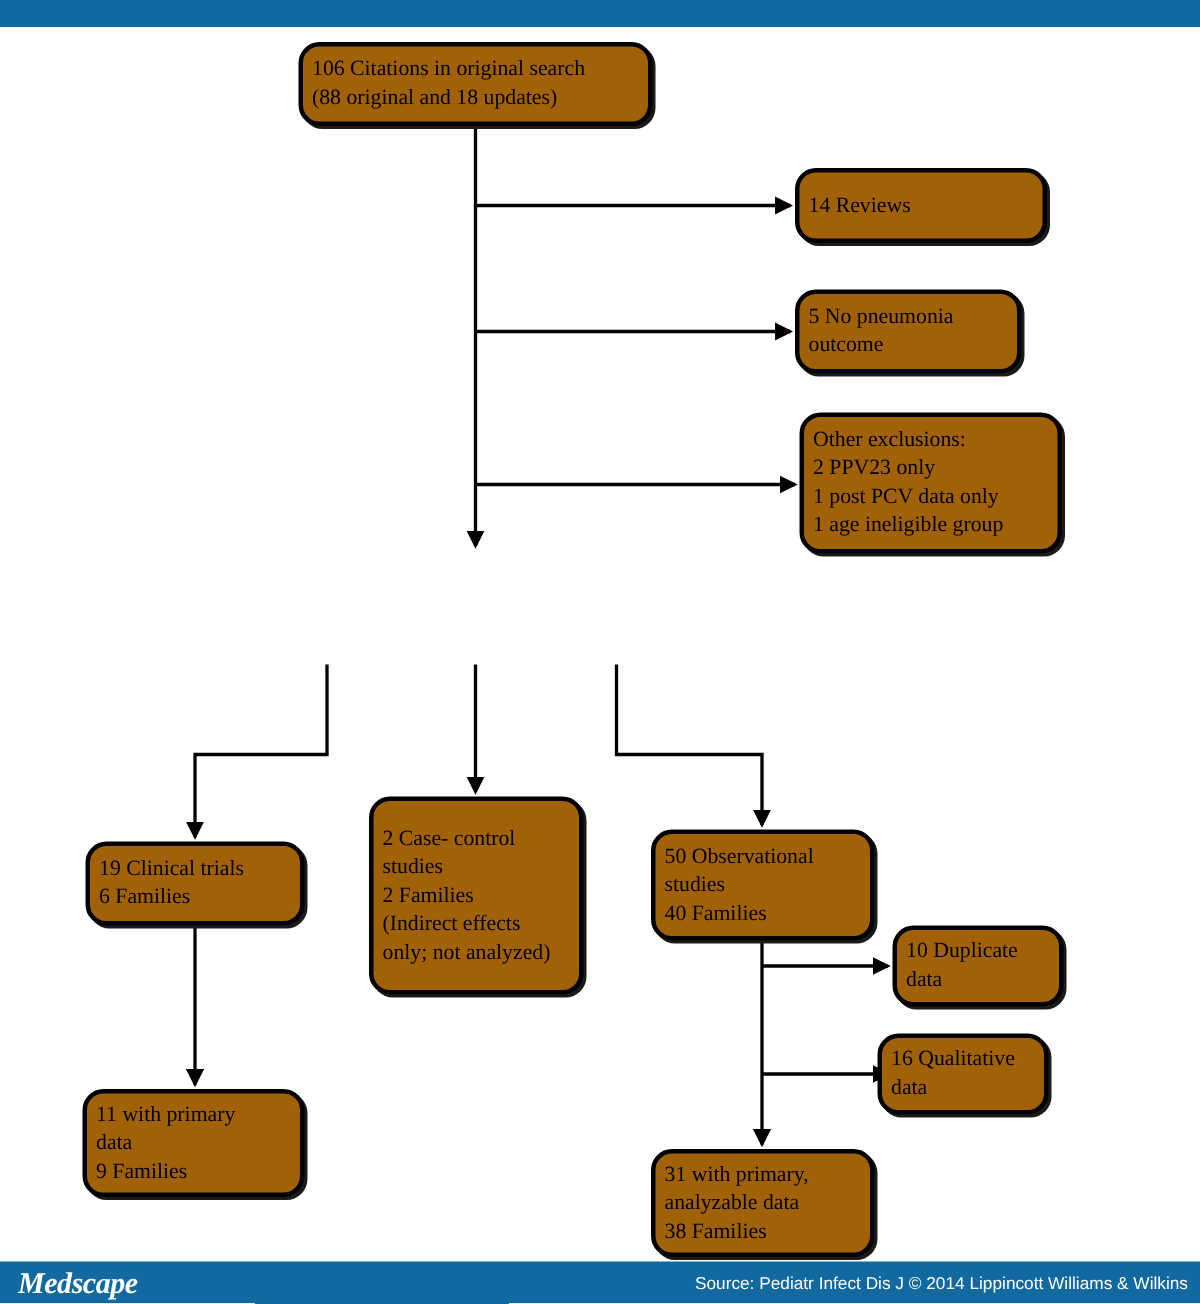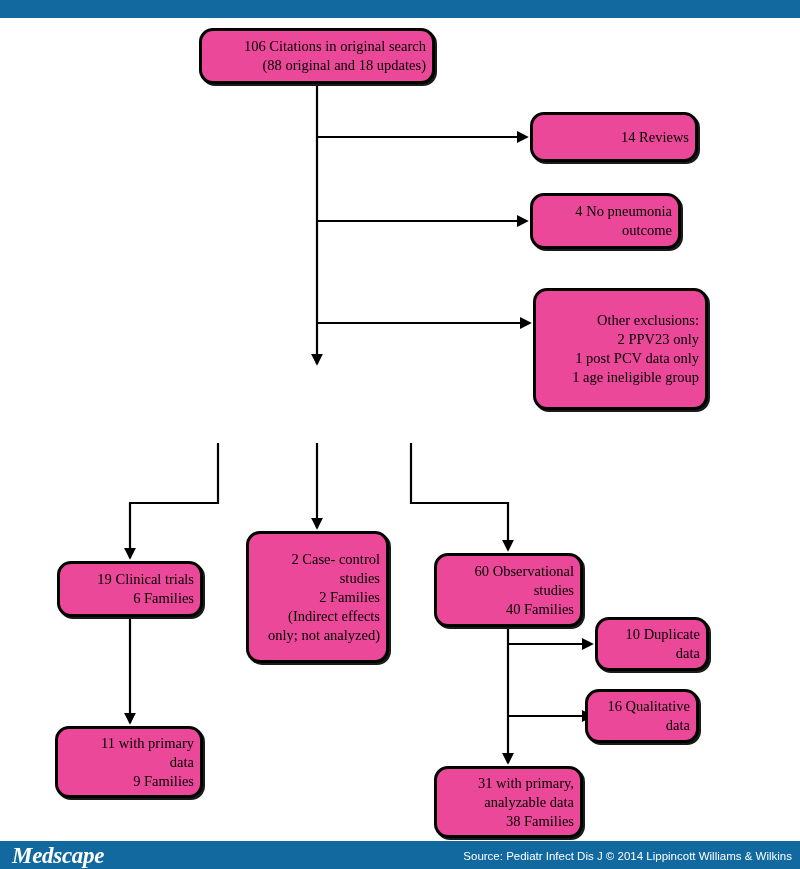--- a/index.html
+++ b/index.html
@@ -28,21 +28,21 @@
     position: absolute;
     left: 0; top: 841px;
     width: 800px; height: 28px;
     background: #11699f;
   }
   .medscape-logo {
     position: absolute;
     left: 12px; top: 846px;
     color: #ffffff;
     font-family: "Liberation Serif", "DejaVu Serif", serif;
-    font-size: 23px;
+    font-size: 20px;
     font-weight: bold;
     font-style: italic;
     letter-spacing: -0.3px;
     line-height: 20px;
   }
   .footer-source {
     position: absolute;
     right: 8px; top: 849px;
     color: #ffffff;
     font-family: "Liberation Sans", "DejaVu Sans", sans-serif;
@@ -55,28 +55,28 @@
   .wires {
     position: absolute;
     left: 0; top: 0;
     width: 800px; height: 869px;
   }
 
   
   .node {
     position: absolute;
     box-sizing: border-box;
-    background: #ec4899;
+    background: #a16207;
     border: 3px solid #000000;
     border-radius: 14px;
     box-shadow: 2px 2px 0 0 #1a1a1a;
     display: flex;
     align-items: center;
     justify-content: center;
-    text-align: right;
+    text-align: left;
     color: #000000;
     font-size: 14.5px;
     line-height: 19px;
     padding: 16px 6px;
     z-index: 3;
   }
   .node span { display: block; width: 100%; white-space: pre-line; }
 </style>
 </head>
 <body>
@@ -118,25 +118,25 @@
   <div class="node" style="left:199px; top:28px; width:236px; height:56px;">
     <span>106 Citations in original search
 (88 original and 18 updates)</span>
   </div>
 
   <div class="node" style="left:530px; top:112px; width:168px; height:50px;">
     <span>14 Reviews</span>
   </div>
 
   <div class="node" style="left:530px; top:193px; width:151px; height:56px;">
-    <span>4 No pneumonia
+    <span>5 No pneumonia
 outcome</span>
   </div>
 
-  <div class="node" style="left:533px; top:288px; width:175px; height:122px;">
+  <div class="node" style="left:533px; top:275px; width:175px; height:94px;">
     <span>Other exclusions:
 2 PPV23 only
 1 post PCV data only
 1 age ineligible group</span>
   </div>
 
 
   <div class="node" style="left:57px; top:561px; width:146px; height:56px;">
     <span>19 Clinical trials
 6 Families</span>
@@ -144,21 +144,21 @@
 
   <div class="node" style="left:246px; top:531px; width:143px; height:132px;">
     <span>2 Case- control
 studies
 2 Families
 (Indirect effects
 only; not analyzed)</span>
   </div>
 
   <div class="node" style="left:434px; top:553px; width:149px; height:74px;">
-    <span>60 Observational
+    <span>50 Observational
 studies
 40 Families</span>
   </div>
 
   <div class="node" style="left:595px; top:617px; width:114px; height:54px;">
     <span>10 Duplicate
 data</span>
   </div>
 
   <div class="node" style="left:585px; top:689px; width:114px; height:54px;">

